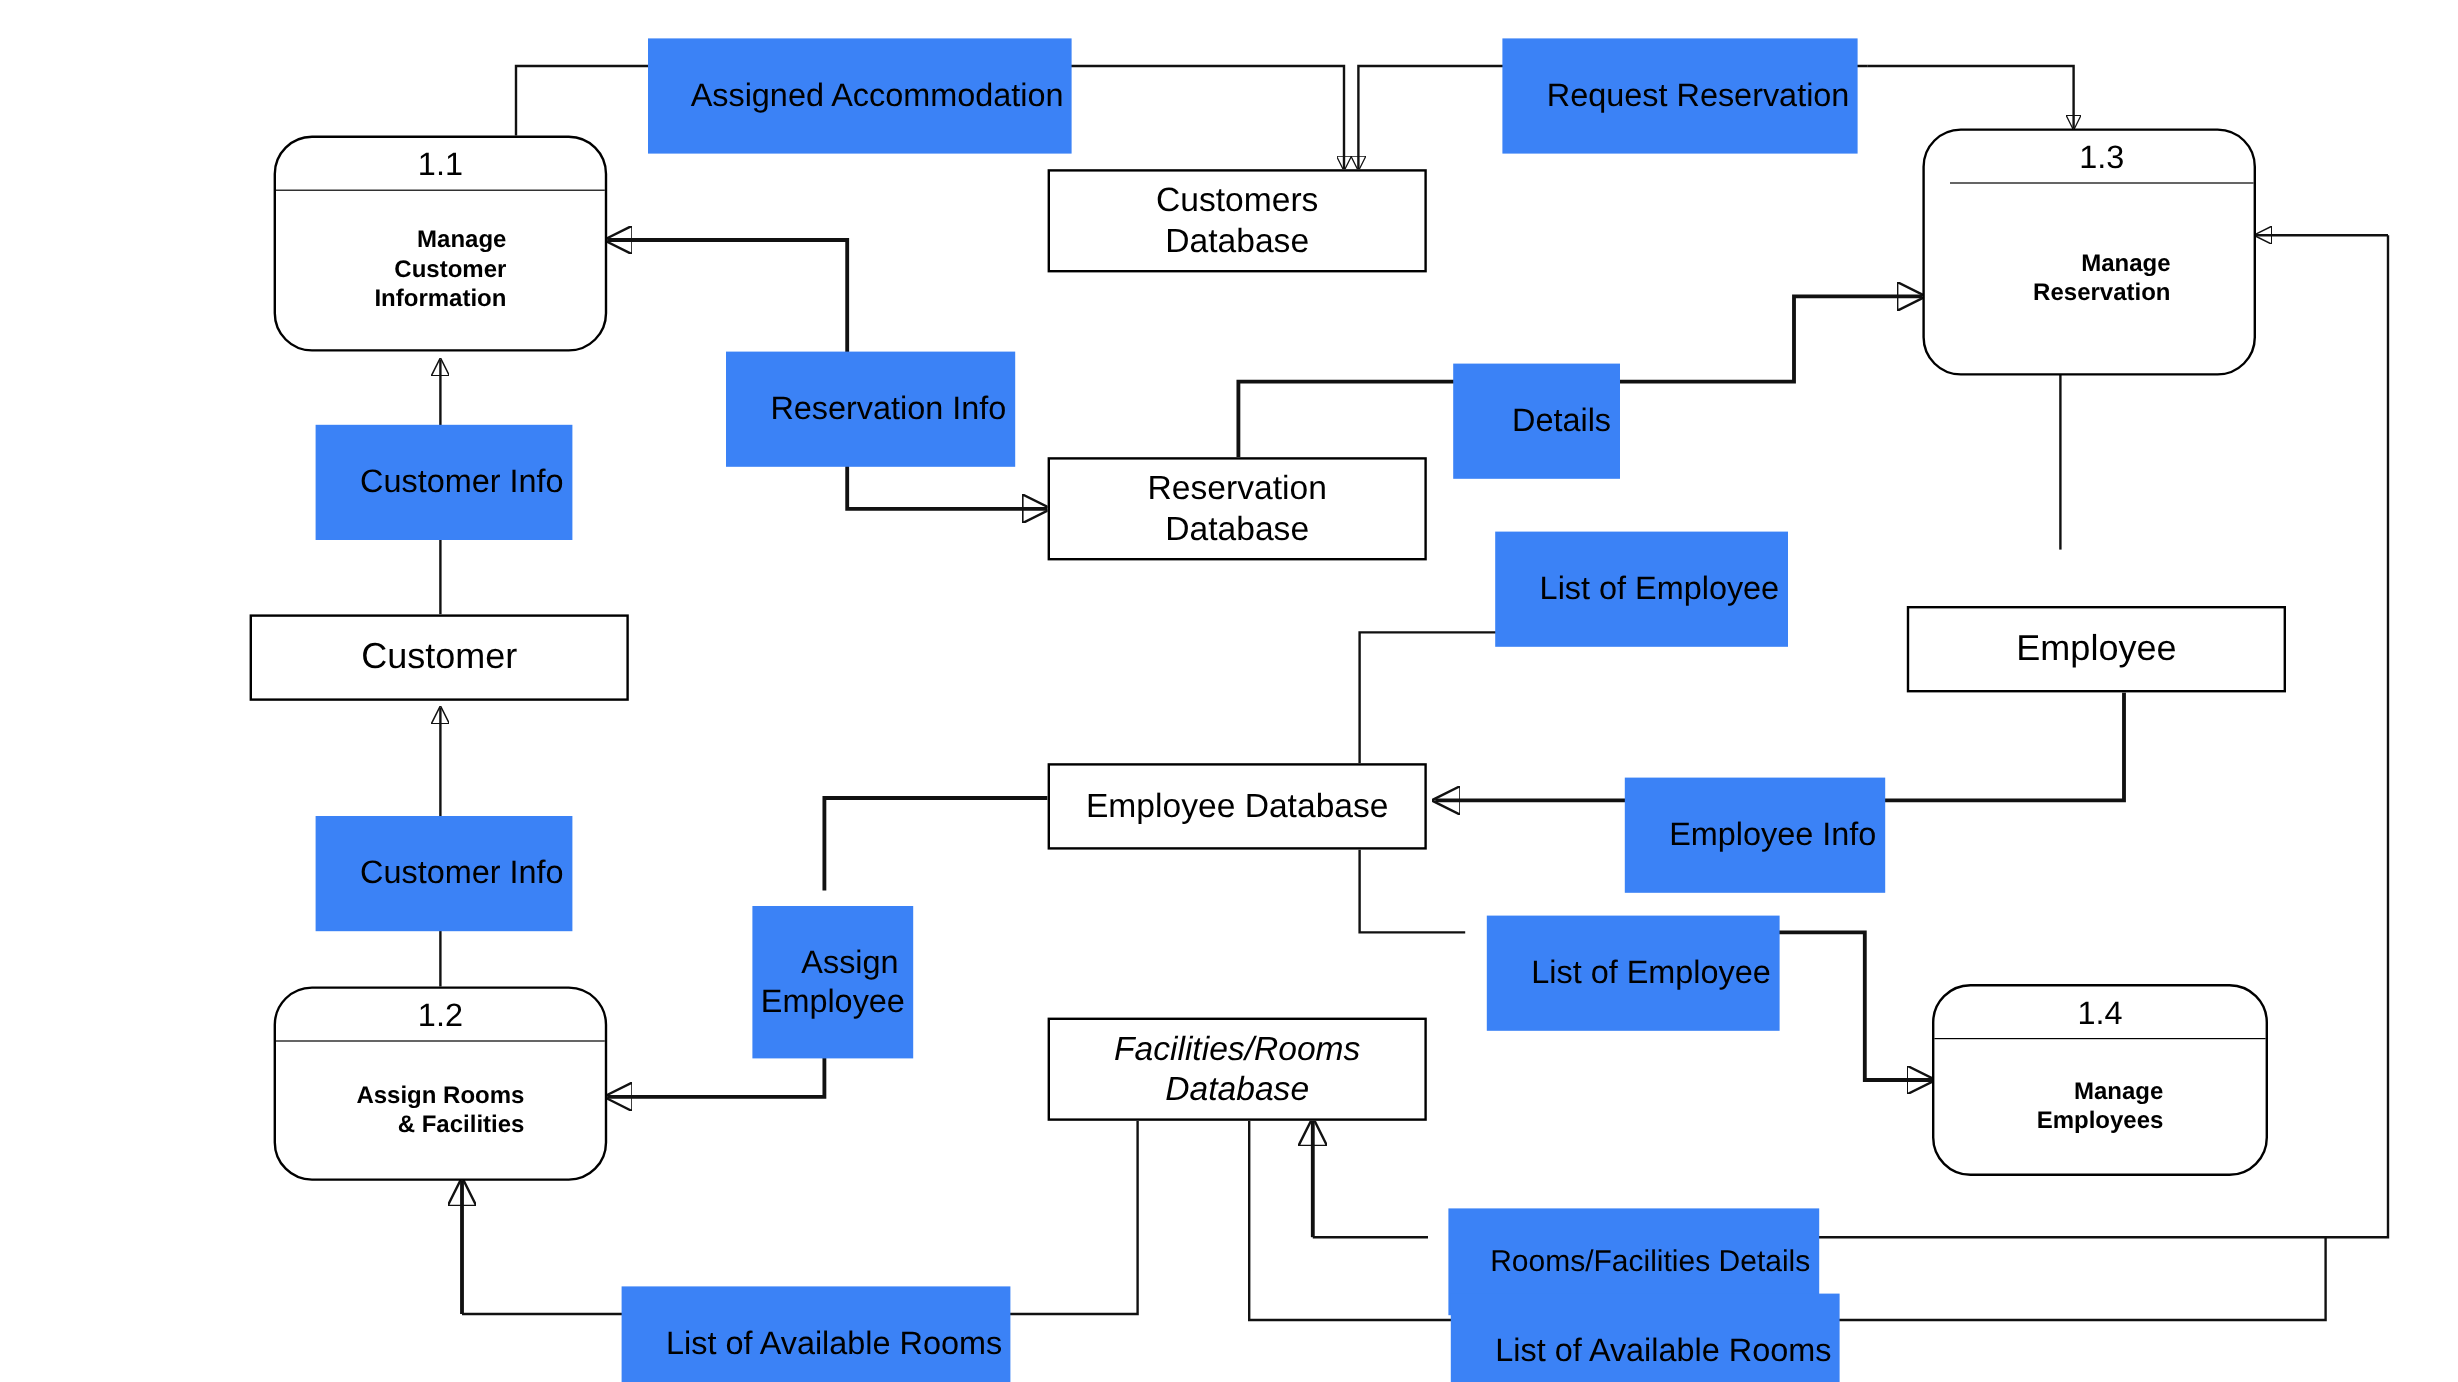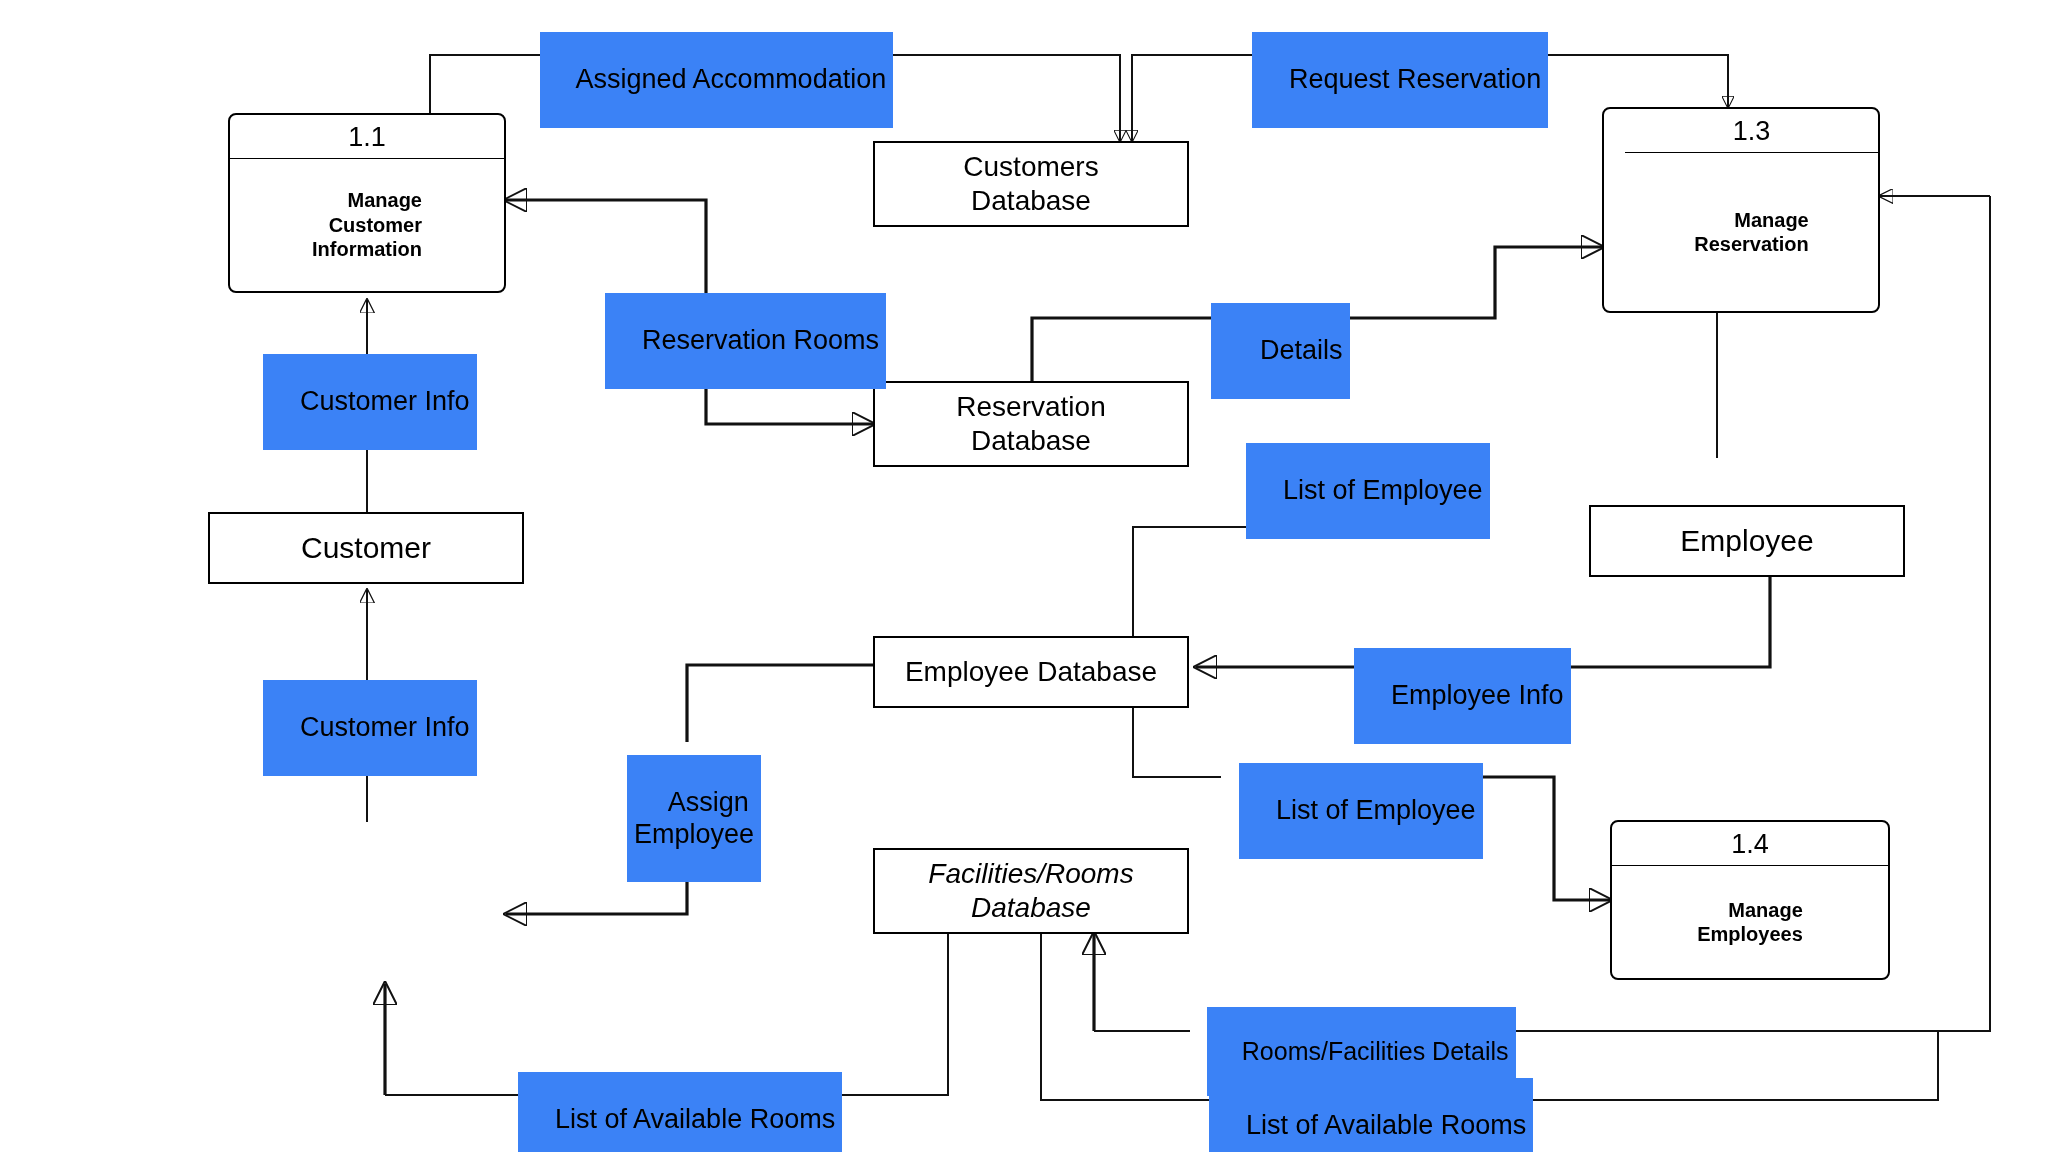--- a/index.html
+++ b/index.html
@@ -26,21 +26,21 @@
     height: 1152px;
   }
   .node {
     position: absolute;
     box-sizing: border-box;
     background: #ffffff;
   }
   
   .process {
     border: 2.5px solid #000000;
-    border-radius: 8px;
+    border-radius: 32px;
     display: flex;
     flex-direction: column;
     z-index: 5;
   }
   .process .pid {
     flex: 0 0 auto;
     border-bottom: 1.5px solid #000000;
     text-align: center;
     font-size: 27px;
     line-height: 1.0;
@@ -154,20 +154,25 @@
 
   </svg>
 
   <div class="node process" style="left:228px; top:113px; width:278px; height:180px;">
     <div class="pid">1.1</div>
     <div class="pbody" style="white-space: pre-line;">Manage
 Customer
 Information</div>
   </div>
 
+  <div class="node process" style="left:228px; top:822px; width:278px; height:162px;">
+    <div class="pid">1.2</div>
+    <div class="pbody" style="white-space: pre-line;">Assign Rooms
+&amp; Facilities</div>
+  </div>
 
   <div class="node process" style="left:1602px; top:107px; width:278px; height:206px;padding-left:21px;">
     <div class="pid">1.3</div>
     <div class="pbody" style="white-space: pre-line;">Manage
 Reservation</div>
   </div>
 
   <div class="node process" style="left:1610px; top:820px; width:280px; height:160px;">
     <div class="pid">1.4</div>
     <div class="pbody" style="white-space: pre-line;">Manage
@@ -203,21 +208,21 @@
 
   <div class="flow-label" style="left:540px; top:32px;">
     <span style="white-space: pre-line;">Assigned Accommodation</span>
   </div>
 
   <div class="flow-label" style="left:1252px; top:32px;">
     <span style="white-space: pre-line;">Request Reservation</span>
   </div>
 
   <div class="flow-label" style="left:605px; top:293px;">
-    <span style="white-space: pre-line;">Reservation Rooms</span>
+    <span style="white-space: pre-line;">Reservation Info</span>
   </div>
 
   <div class="flow-label" style="left:1211px; top:303px;">
     <span style="white-space: pre-line; margin-left: 12px;">Details</span>
   </div>
 
   <div class="flow-label" style="left:263px; top:354px;">
     <span style="white-space: pre-line;">Customer Info</span>
   </div>
 

